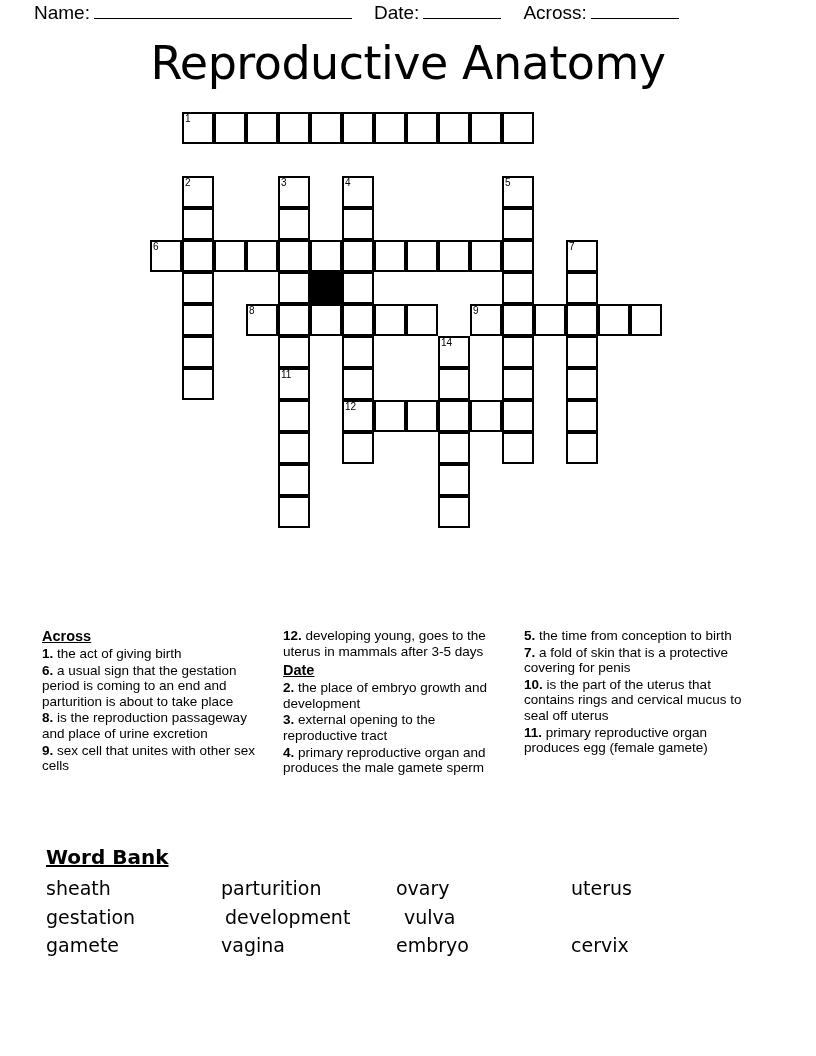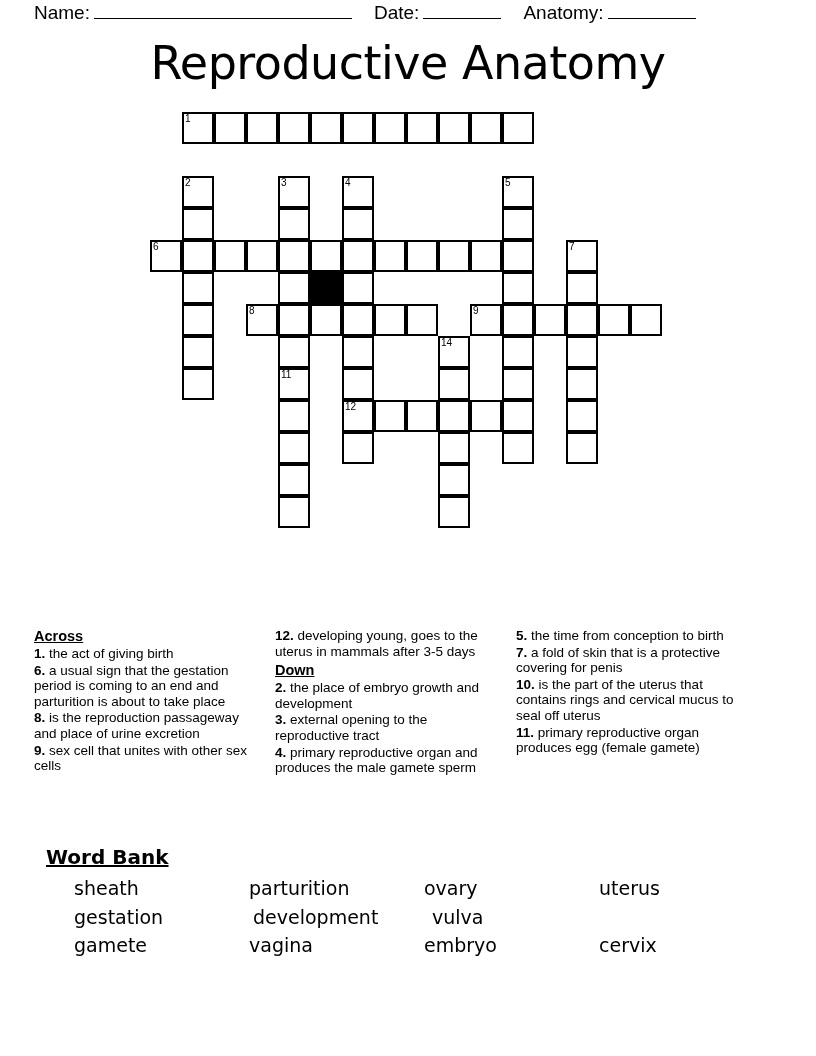--- a/index.html
+++ b/index.html
@@ -50,21 +50,21 @@
   }
   .cell.blk{background:#000;border-color:#000;}
   .cnum{
     position:absolute;left:1px;top:-1px;
     font-family:"Liberation Sans", sans-serif;
     font-size:10px;line-height:11px;font-weight:400;color:#000;
   }
 
   
   .clues{
-    position:absolute;left:34px;top:628px;width:724px;
+    position:absolute;left:42px;top:628px;width:724px;
     display:flex;gap:0px;
     font-family:"Liberation Sans", sans-serif;
   }
   .clue-col{width:241px;padding-right:11px;box-sizing:border-box;}
   .clue-col.c2{width:241px;}
   .clue-col.c3{width:242px;}
   .sect-head{
     font-size:14.5px;font-weight:bold;text-decoration:underline;
     margin:0 0 1px 0;line-height:17px;
   }
@@ -75,38 +75,38 @@
 
   
   .wb-head{
     position:absolute;left:46px;top:845px;
     font-family:"DejaVu Sans", sans-serif;
     font-size:20px;font-weight:bold;text-decoration:underline;
   }
   .wb{
     position:absolute;left:46px;top:874px;width:700px;
     font-family:"DejaVu Sans", sans-serif;
-    font-size:19px;line-height:28.5px;margin-left:28px;
+    font-size:19px;line-height:28.5px;
   }
   .wb-row{display:flex;}
   .wb-cell{width:179px;}
 </style>
 </head>
 <body>
 
 <div class="page">
 
   <div class="hdr">
     <span class="lbl">Name:</span>
     <span class="rule rule-name"></span>
     <span class="gap-a"></span>
     <span class="lbl">Date:</span>
     <span class="rule rule-date"></span>
     <span class="gap-b"></span>
-    <span class="lbl">Anatomy:</span>
+    <span class="lbl">Across:</span>
     <span class="rule rule-period"></span>
   </div>
 
   <div class="title">Reproductive Anatomy</div>
 
   <div class="grid" id="grid">
       <div class="cell" style="left: 32px; top: 0px;">
         <span class="cnum">1</span>
       </div>
       <div class="cell" style="left: 64px; top: 0px;"></div>
@@ -215,21 +215,21 @@
   <div class="clues">
     <div class="clue-col c1" id="clue-col-1">
         <div class="sect-head">Across</div>
         <p class="clue"><b>1.</b> the act of giving birth</p>
         <p class="clue"><b>6.</b> a usual sign that the gestation period is coming to an end and parturition is about to take place</p>
         <p class="clue"><b>8.</b> is the reproduction passageway and place of urine excretion</p>
         <p class="clue"><b>9.</b> sex cell that unites with other sex cells</p>
       </div>
     <div class="clue-col c2" id="clue-col-2">
         <p class="clue"><b>12.</b> developing young, goes to the uterus in mammals after 3-5 days</p>
-        <div class="sect-head" style="margin-top: 3px;">Down</div>
+        <div class="sect-head" style="margin-top: 3px;">Date</div>
         <p class="clue"><b>2.</b> the place of embryo growth and development</p>
         <p class="clue"><b>3.</b> external opening to the reproductive tract</p>
         <p class="clue"><b>4.</b> primary reproductive organ and produces the male gamete sperm</p>
       </div>
     <div class="clue-col c3" id="clue-col-3">
         <p class="clue"><b>5.</b> the time from conception to birth</p>
         <p class="clue"><b>7.</b> a fold of skin that is a protective covering for penis</p>
         <p class="clue"><b>10.</b> is the part of the uterus that contains rings and cervical mucus to seal off uterus</p>
         <p class="clue"><b>11.</b> primary reproductive organ produces egg (female gamete)</p>
       </div>

